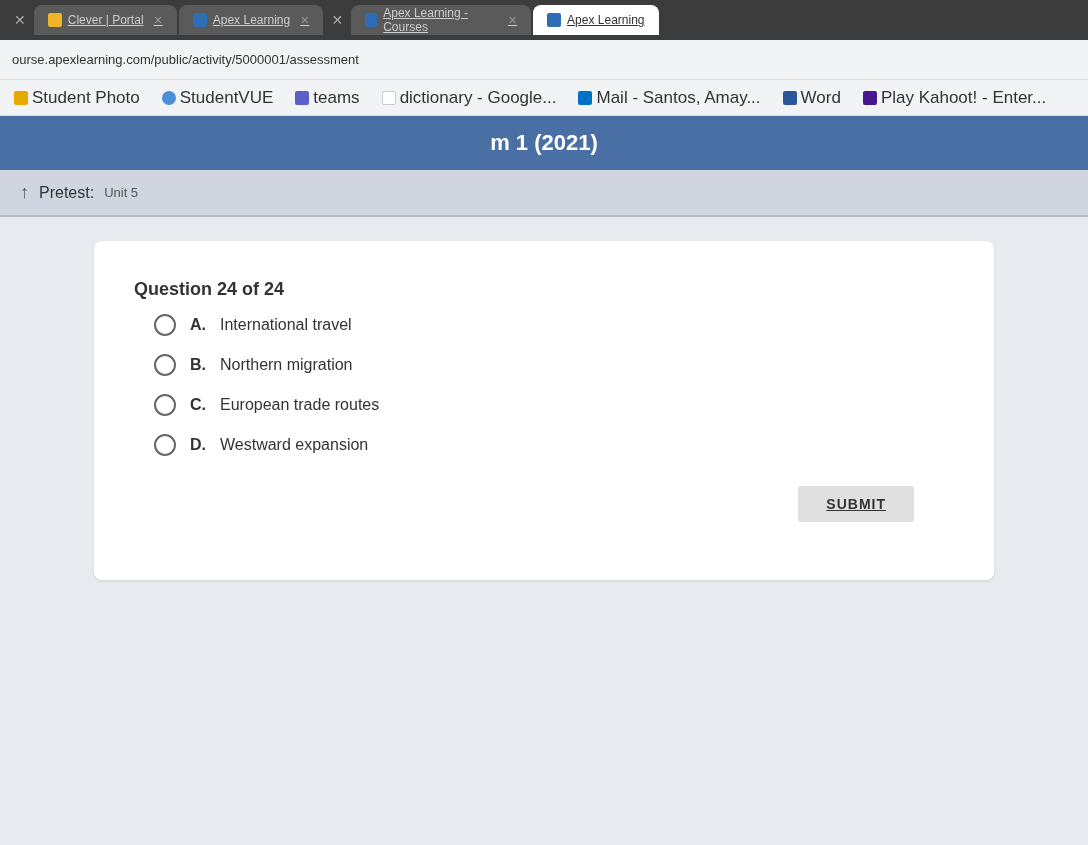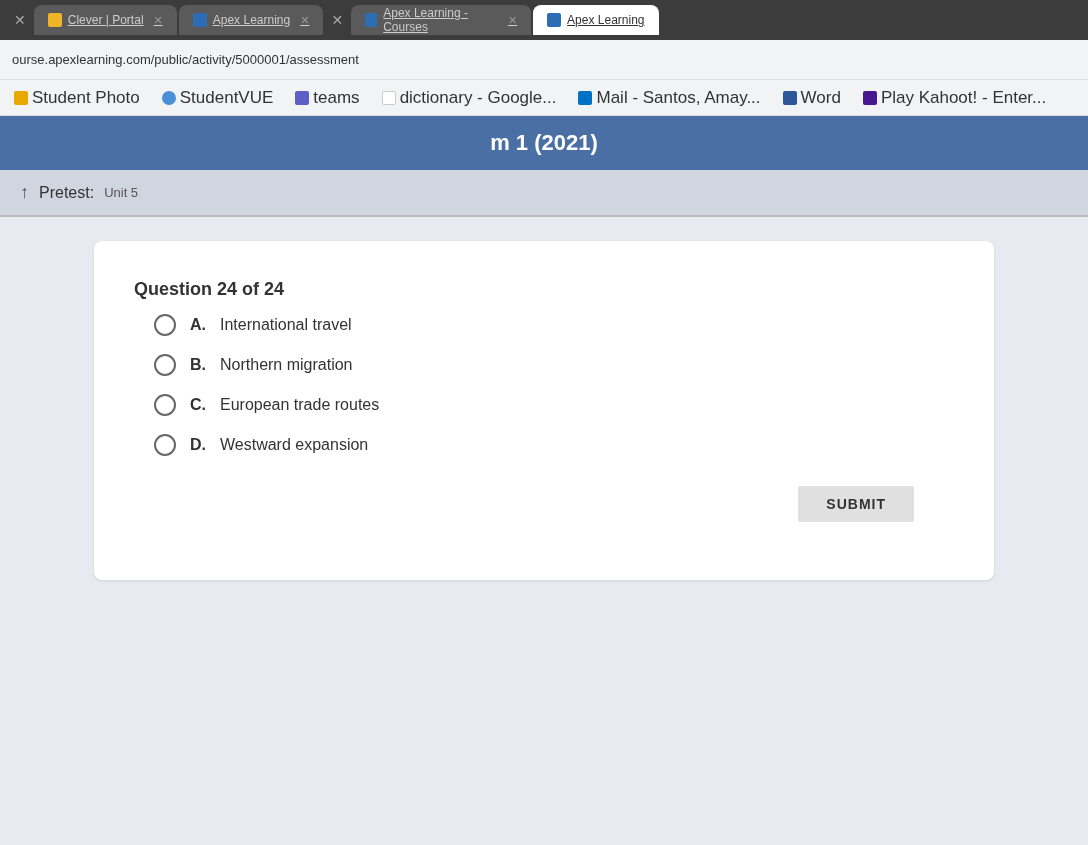--- a/index.html
+++ b/index.html
@@ -51,21 +51,21 @@
     .question-text { font-size: 16px; color: #333; margin-bottom: 30px; line-height: 1.5; border-bottom: 1px solid #ddd; padding-bottom: 20px; }
 
     
     .answer-options { display: flex; flex-direction: column; gap: 18px; margin-bottom: 30px; padding-left: 20px; }
     .answer-option { display: flex; align-items: center; gap: 14px; font-size: 16px; color: #333; cursor: pointer; }
     .radio-circle { width: 22px; height: 22px; border-radius: 50%; border: 2px solid #666; display: inline-block; flex-shrink: 0; background: #fff; }
     .option-letter { font-weight: bold; }
 
     
     .submit-row { display: flex; justify-content: flex-end; padding: 0 40px 20px 0; }
-    .submit-btn { background: #e0e0e0; color: #333; border: none; padding: 10px 28px; font-size: 14px; font-weight: bold; letter-spacing: 1px; cursor: pointer; border-radius: 2px; }
+    .submit-btn { background: #e0e0e0; color: #333; border: none; padding: 10px 28px; font-size: 14px; font-weight: bold; letter-spacing: 1px; cursor: pointer; border-radius: 2px; text-decoration: underline; }
   </style>
 </head>
 <body>
 
 <div class="browser-chrome">
   <span class="x-btn">✕</span>
 
   <div class="tab inactive">
     <span class="tab-favicon clever"></span>
     <span>Clever | Portal</span>

